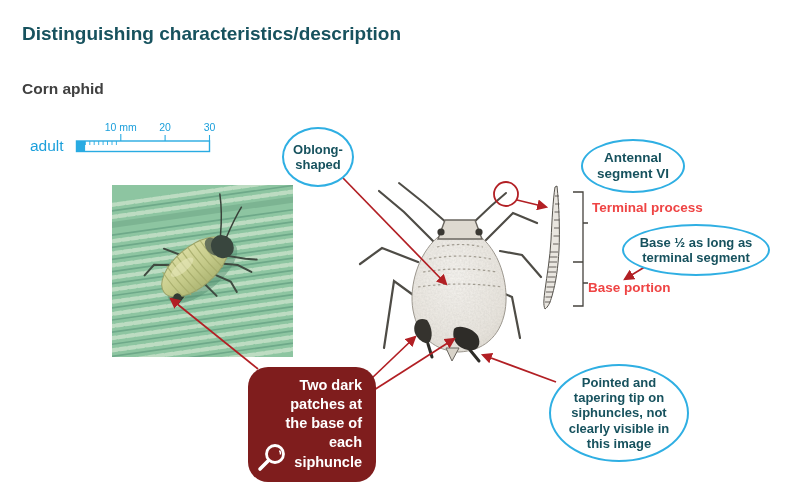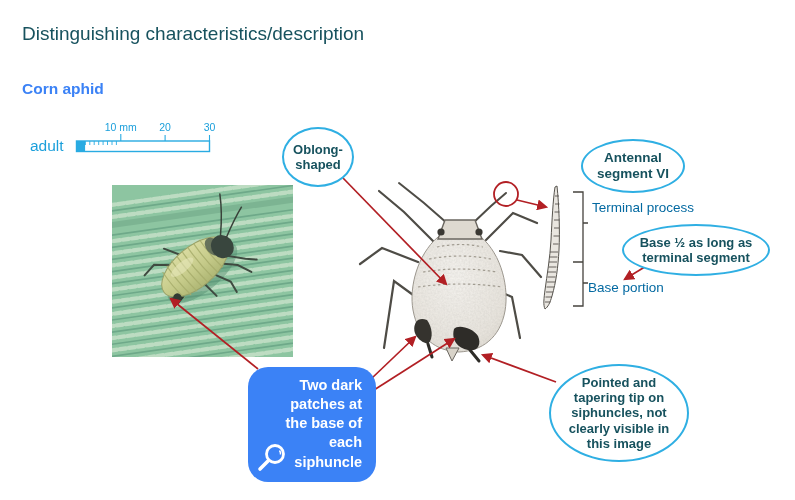--- a/index.html
+++ b/index.html
@@ -1,34 +1,34 @@
 <!DOCTYPE html>
 <html><head>
 <meta charset="utf-8">
 <style>
   html,body{margin:0;padding:0;background:#fff;}
   #canvas{position:relative;width:795px;height:500px;background:#ffffff;
           font-family:"Liberation Sans",sans-serif;overflow:hidden;}
-  .page-title{position:absolute;left:22px;top:10px;font-size:19px;font-weight:400;color:#17525e;}
-  .sub-title{position:absolute;left:22px;top:67px;font-size:15.5px;font-weight:700;color:#3b82f6;}
+  .page-title{position:absolute;left:22px;top:10px;font-size:19px;font-weight:700;color:#17525e;}
+  .sub-title{position:absolute;left:22px;top:67px;font-size:15.5px;font-weight:700;color:#404040;}
   .scale-wrap{position:absolute;left:30px;top:114px;width:190px;height:44px;}
   .photo{position:absolute;left:112px;top:185px;width:181px;height:172px;}
   .overlay{position:absolute;left:0;top:0;width:795px;height:500px;pointer-events:none;}
   .bubble{position:absolute;border:2px solid #2fafe3;border-radius:50%;background:#fff;
           color:#17525e;font-weight:700;display:flex;align-items:center;justify-content:center;
           text-align:center;line-height:1.16;box-sizing:border-box;padding:6px;z-index:5;}
   .bubble-oblong{left:282px;top:127px;width:72px;height:60px;font-size:13px;}
   .bubble-antennal{left:581px;top:139px;width:104px;height:54px;font-size:13.5px;}
   .bubble-basehalf{left:622px;top:224px;width:148px;height:52px;font-size:13px;justify-content:center;}
   .bubble-pointed{left:549px;top:364px;width:140px;height:98px;font-size:13px;align-items:center;}
   .blue-box{position:absolute;left:248px;top:367px;width:128px;height:115px;border-radius:20px;
-            background:#3b82f6;color:#ffffff;font-size:14.5px;font-weight:700;line-height:1.32;
+            background:#7f1d1d;color:#ffffff;font-size:14.5px;font-weight:700;line-height:1.32;
             text-align:right;box-sizing:border-box;padding:9px 14px 16px 20px;z-index:5;}
   .blue-box .mag{position:absolute;left:8px;bottom:6px;width:34px;height:34px;}
-  .anno-label{position:absolute;color:#0369a1;font-weight:400;font-size:13.5px;z-index:5;white-space:nowrap;}
+  .anno-label{position:absolute;color:#ef4444;font-weight:700;font-size:13.5px;z-index:5;white-space:nowrap;}
   .lbl-terminal{left:592px;top:200px;}
   .lbl-basal{left:588px;top:280px;}
 </style>
 </head>
 <body>
 
 <div id="canvas">
 
   <h1 class="page-title">Distinguishing characteristics/description</h1>
   <h2 class="sub-title">Corn aphid</h2>

